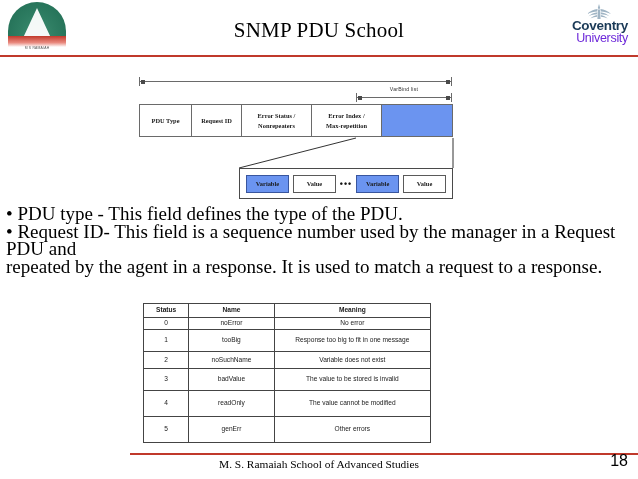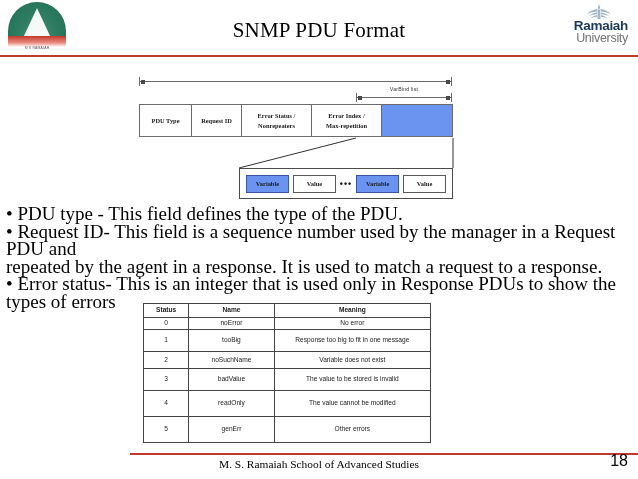--- a/index.html
+++ b/index.html
@@ -98,21 +98,21 @@
     font-family: "Liberation Sans", sans-serif;
     color: #1b3a57;
     line-height: 12.5px;
     letter-spacing: -0.3px;
   }
   #cov-sub {
     position: absolute;
     right: 2px; top: 29px;
     font-size: 12.5px;
     font-family: "Liberation Sans", sans-serif;
-    color: #737373;
+    color: #6d28d9;
     line-height: 12.5px;
     letter-spacing: -0.3px;
   }
 
   
   #pdu-diagram {
     position: absolute;
     left: 137px; top: 63px;
     width: 320px; height: 137px;
   }
@@ -331,36 +331,36 @@
 
 <div id="slide-header">
 
   <div id="msrsas-logo">
     <div id="msr-dome"></div>
     <div id="msr-triangle"></div>
     <div id="msr-redband"></div>
     <div id="msr-caption">M S RAMAIAH</div>
   </div>
 
-  <div id="title-text">SNMP PDU Format</div>
+  <div id="title-text">SNMP PDU School</div>
 
   <div id="coventry-logo">
     <svg id="cov-crest" viewBox="0 0 34 17">
       <g fill="#9fb4c4">
         <path d="M17 1 L18.2 5 L17 6.5 L15.8 5 Z"></path>
         <path d="M16 6.5 L18 6.5 L18.6 16 L15.4 16 Z"></path>
         <path d="M15.6 6 C12 6.5 8 8 5 11 C8.5 9.5 12 8.8 15.2 8.6 Z"></path>
         <path d="M18.4 6 C22 6.5 26 8 29 11 C25.5 9.5 22 8.8 18.8 8.6 Z"></path>
         <path d="M15.4 9.3 C12.2 9.8 9 11 6.6 13.2 C9.6 11.9 12.5 11.4 15.1 11.3 Z"></path>
         <path d="M18.6 9.3 C21.8 9.8 25 11 27.4 13.2 C24.4 11.9 21.5 11.4 18.9 11.3 Z"></path>
         <path d="M15.2 12 C12.6 12.5 10.2 13.6 8.4 15.4 C10.8 14.3 13.1 13.9 15 13.8 Z"></path>
         <path d="M18.8 12 C21.4 12.5 23.8 13.6 25.6 15.4 C23.2 14.3 20.9 13.9 19 13.8 Z"></path>
       </g>
     </svg>
-    <div id="cov-name">Ramaiah</div>
+    <div id="cov-name">Coventry</div>
     <div id="cov-sub">University</div>
   </div>
 
   <div id="header-rule"></div>
 </div>
 
 <div id="pdu-diagram">
 
 
   <div id="pdu-span">
@@ -409,21 +409,20 @@
     <div id="vb-ellipsis">•••</div>
     <div class="vb-box variable">Variable</div>
     <div class="vb-box value">Value</div>
   </div>
 </div>
 
 <div id="body-text">
   <div class="bullet-line">• PDU type - This field defines the type of the PDU.</div>
   <div class="bullet-line">• Request ID- This field is a sequence number used by the manager in a Request PDU and</div>
   <div class="bullet-line">repeated by the agent in a response. It is used to match a request to a response.</div>
-  <div class="bullet-line">• Error status- This is an integer that is used only in Response PDUs to show the types of errors</div>
 </div>
 
 <table id="status-table">
   <thead>
     <tr>
       <th class="col-status">Status</th>
       <th class="col-name">Name</th>
       <th class="col-meaning">Meaning</th>
     </tr>
   </thead>

